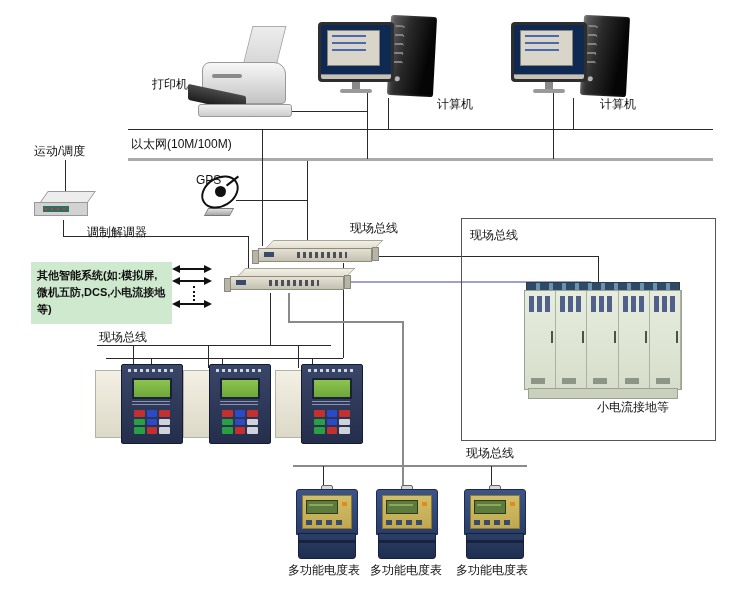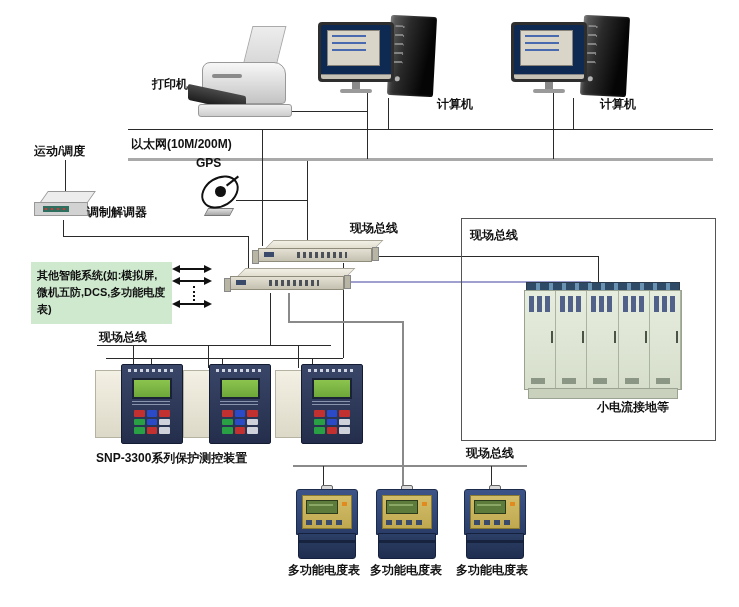--- a/index.html
+++ b/index.html
@@ -4,21 +4,21 @@
 <style>
   html,body{margin:0;padding:0;background:#fff;}
   .canvas{position:relative;width:739px;height:607px;background:#fff;overflow:hidden;
           font-family:"Liberation Sans",sans-serif;}
   
   .w{position:absolute;background:#2a2a2a;}
   .w.gray{background:#a9a9a9;}
   .w.mid{background:#8a8a8a;}
   .w.purple{background:#9fa0d0;}
   
-  .lbl{position:absolute;font-size:12px;font-weight:bold;color:#111;white-space:nowrap;}
+  .lbl{position:absolute;font-size:12px;font-weight:normal;color:#111;white-space:nowrap;}
   
   .printer{position:absolute;width:108px;height:92px;}
   .pr-paper{position:absolute;left:58px;top:0;width:32px;height:50px;background:linear-gradient(#ededed,#cfcfcf);border:1px solid #aaa;transform:skewX(-14deg);}
   .pr-body{position:absolute;left:14px;top:36px;width:82px;height:40px;background:linear-gradient(#f7f7f7,#d8d8d8 60%,#c4c4c4);border:1px solid #999;border-radius:8px 12px 4px 4px;}
   .pr-slot{position:absolute;left:24px;top:48px;width:30px;height:4px;background:#8a8a8a;border-radius:2px;}
   .pr-tray{position:absolute;left:0;top:64px;width:58px;height:16px;background:linear-gradient(#4a4a4a,#1d1d1d);transform:skewY(12deg);border-radius:2px;}
   .pr-base{position:absolute;left:10px;top:78px;width:92px;height:11px;background:linear-gradient(#efefef,#cdcdcd);border:1px solid #999;border-radius:3px;}
   
   .computer{position:absolute;width:130px;height:82px;}
   .tower{position:absolute;left:71px;top:0;width:46px;height:80px;background:linear-gradient(100deg,#666 0%,#2b2b2b 35%,#050505 78%);border-radius:3px;transform:rotate(3deg);box-shadow:inset 2px 0 3px rgba(255,255,255,.18);}
@@ -190,21 +190,21 @@
     <div class="rk-top"></div>
     <div class="rk-front">
       <div class="rk-logo"></div>
       <div class="rk-ports"></div>
     </div>
     <div class="rk-ear le"></div>
     <div class="rk-ear re"></div>
   </div>
 
   <div class="green-box">
-    <div class="gb-text">其他智能系统(如:模拟屏,微机五防,DCS,多功能电度表)</div>
+    <div class="gb-text">其他智能系统(如:模拟屏,微机五防,DCS,小电流接地等)</div>
   </div>
   <div class="darr" style="left:176px;top:268px"></div>
   <div class="darr" style="left:176px;top:280px"></div>
   <div class="darr" style="left:176px;top:303px"></div>
   <div class="dotv" style="left:193px;top:286px;height:15px"></div>
 
   <div class="snp" style="left:95px;top:364px">
     <div class="snp-side"></div>
     <div class="snp-panel">
       <div class="snp-screen"></div>
@@ -312,27 +312,26 @@
         <div class="mt-led"></div>
         <div class="mt-btns"></div>
       </div>
     </div>
     <div class="mt-lower"></div>
   </div>
 
   <div class="lbl" style="left:152px;top:76px">打印机</div>
   <div class="lbl" style="left:437px;top:96px">计算机</div>
   <div class="lbl" style="left:600px;top:96px">计算机</div>
-  <div class="lbl" style="left:131px;top:136px">以太网(10M/200M)</div>
+  <div class="lbl" style="left:131px;top:136px">以太网(10M/100M)</div>
   <div class="lbl" style="left:34px;top:143px">运动/调度</div>
-  <div class="lbl" style="left:196px;top:156px">GPS</div>
-  <div class="lbl" style="left:87px;top:204px">调制解调器</div>
+  <div class="lbl" style="left:196px;top:173px">GPS</div>
+  <div class="lbl" style="left:87px;top:224px">调制解调器</div>
   <div class="lbl" style="left:350px;top:220px">现场总线</div>
   <div class="lbl" style="left:99px;top:329px">现场总线</div>
-  <div class="lbl" style="left:96px;top:450px">SNP-3300系列保护测控装置</div>
   <div class="lbl" style="left:470px;top:227px">现场总线</div>
   <div class="lbl" style="left:597px;top:399px">小电流接地等</div>
   <div class="lbl" style="left:466px;top:445px">现场总线</div>
   <div class="lbl" style="left:288px;top:562px">多功能电度表</div>
   <div class="lbl" style="left:370px;top:562px">多功能电度表</div>
   <div class="lbl" style="left:456px;top:562px">多功能电度表</div>
 
 </div>
 
 </body></html>

